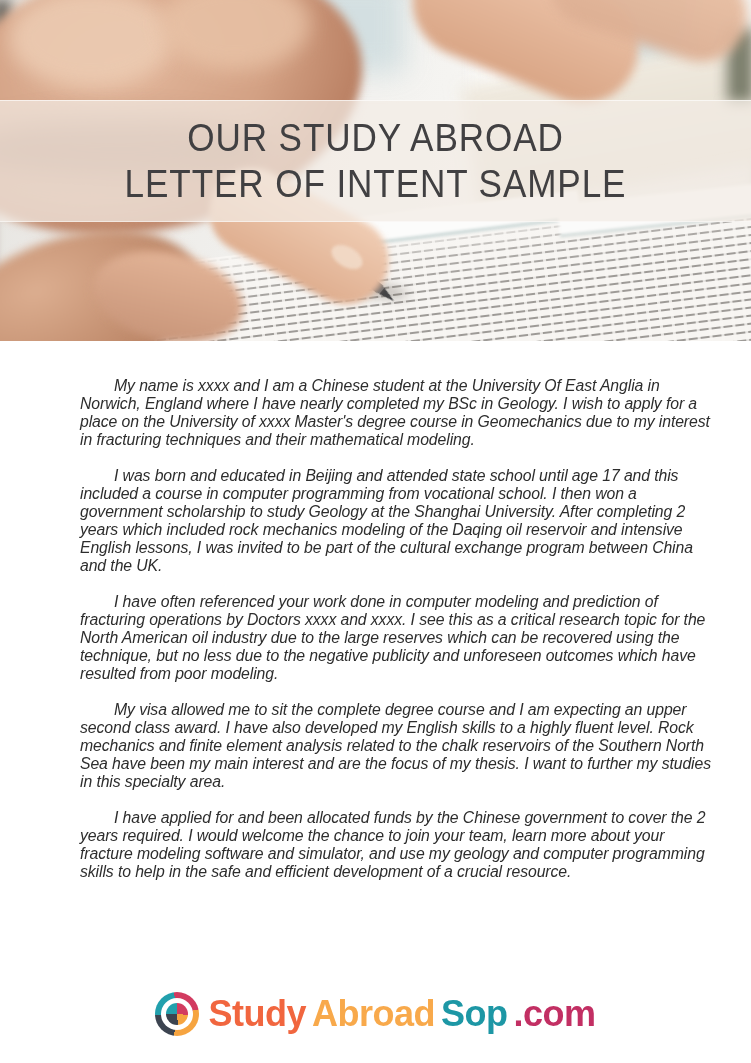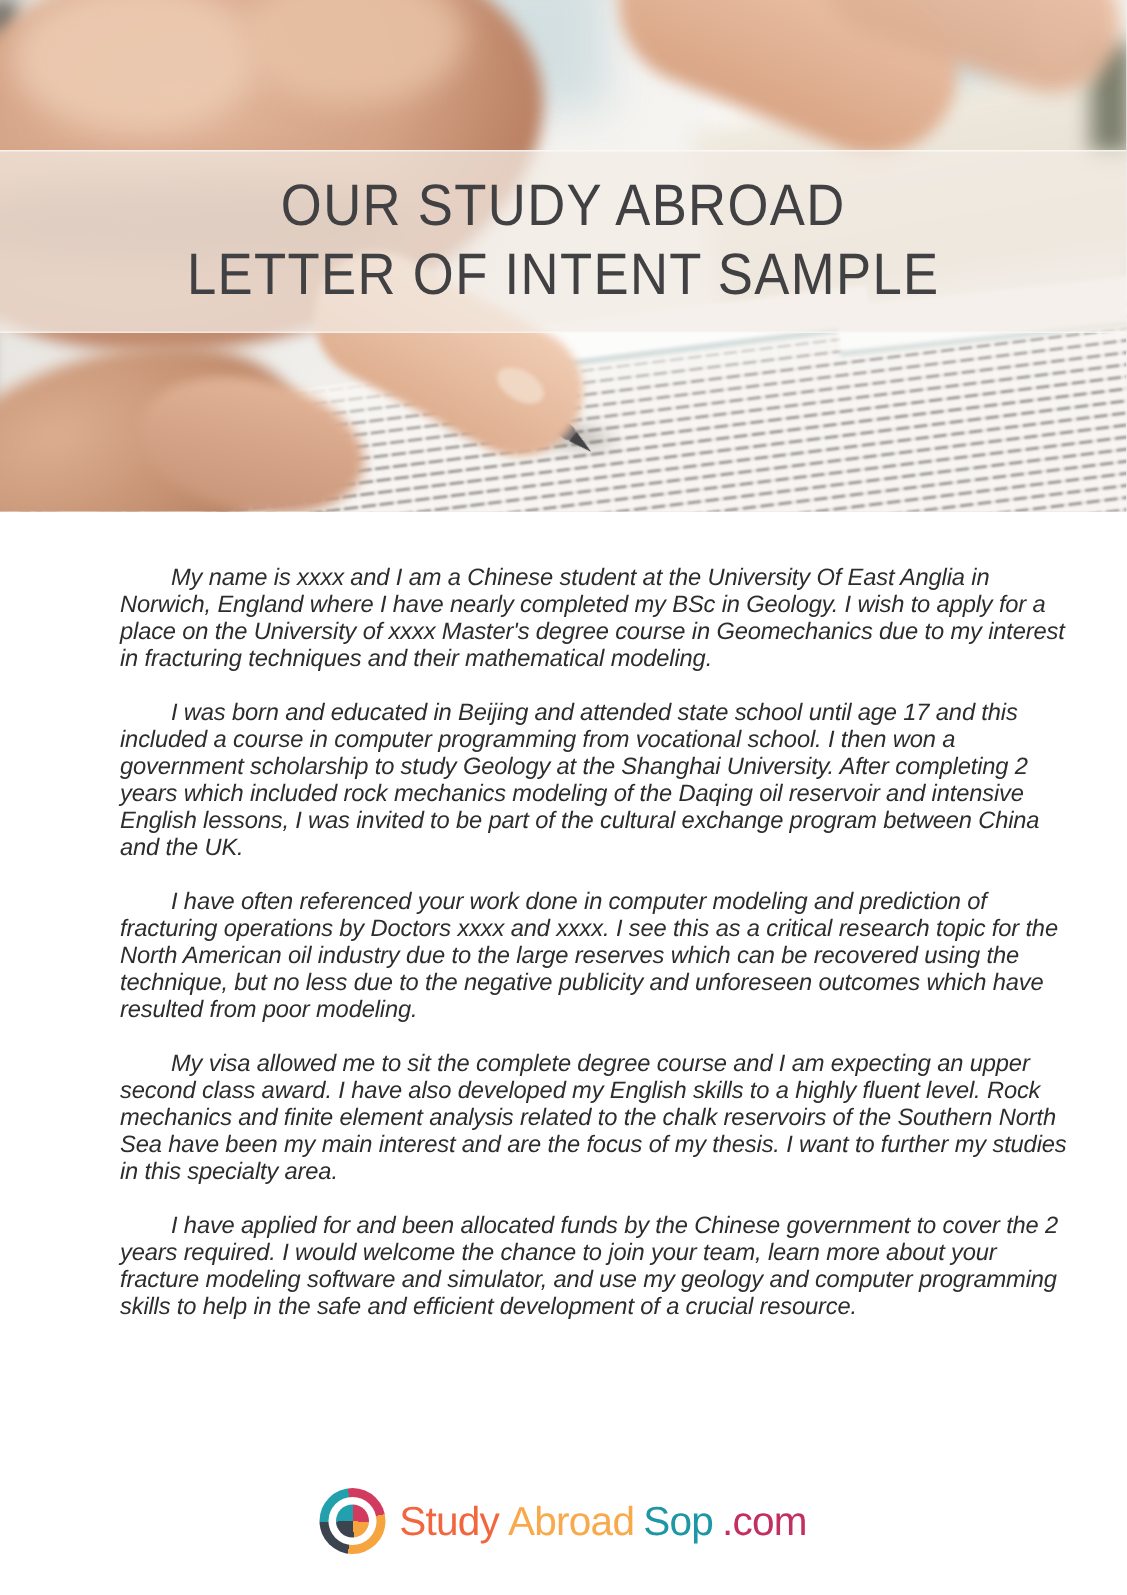--- a/index.html
+++ b/index.html
@@ -82,21 +82,21 @@
     text-indent:34px;letter-spacing:-0.1px;
   }
   
   .footer{position:absolute;left:0;top:992px;width:100%;display:flex;justify-content:center;}
   .logo{display:flex;align-items:center;gap:9px;cursor:pointer;}
   .logo-icon{position:relative;width:44px;height:44px;border-radius:50%;
     background:conic-gradient(#d23b60 0deg 78deg,#f6a440 78deg 188deg,#3c4450 188deg 268deg,#22a0ad 268deg 352deg,#d23b60 352deg 360deg);}
   .logo-icon::before{content:"";position:absolute;inset:6px;border-radius:50%;background:#ffffff;}
   .logo-icon::after{content:"";position:absolute;inset:11px;border-radius:50%;
     background:conic-gradient(#d23b60 0deg 95deg,#f6a440 95deg 175deg,#3c4450 175deg 268deg,#22a0ad 268deg 360deg);}
-  .logo-text{font-size:27px;font-weight:normal;letter-spacing:-0.5px;white-space:nowrap;}
+  .logo-text{font-size:36px;font-weight:bold;letter-spacing:-0.5px;white-space:nowrap;}
   .logo-text span{margin-right:6px;}
   .logo-text span:last-child{margin-right:0;}
   .lw0{color:#f1663f;} .lw1{color:#f8a94b;} .lw2{color:#1d97a5;} .lw3{color:#c22f63;}
 </style>
 </head>
 <body>
 
 <div class="hero">
   <div class="shape window-pane-left"></div>
   <div class="shape window-frame-1"></div>

